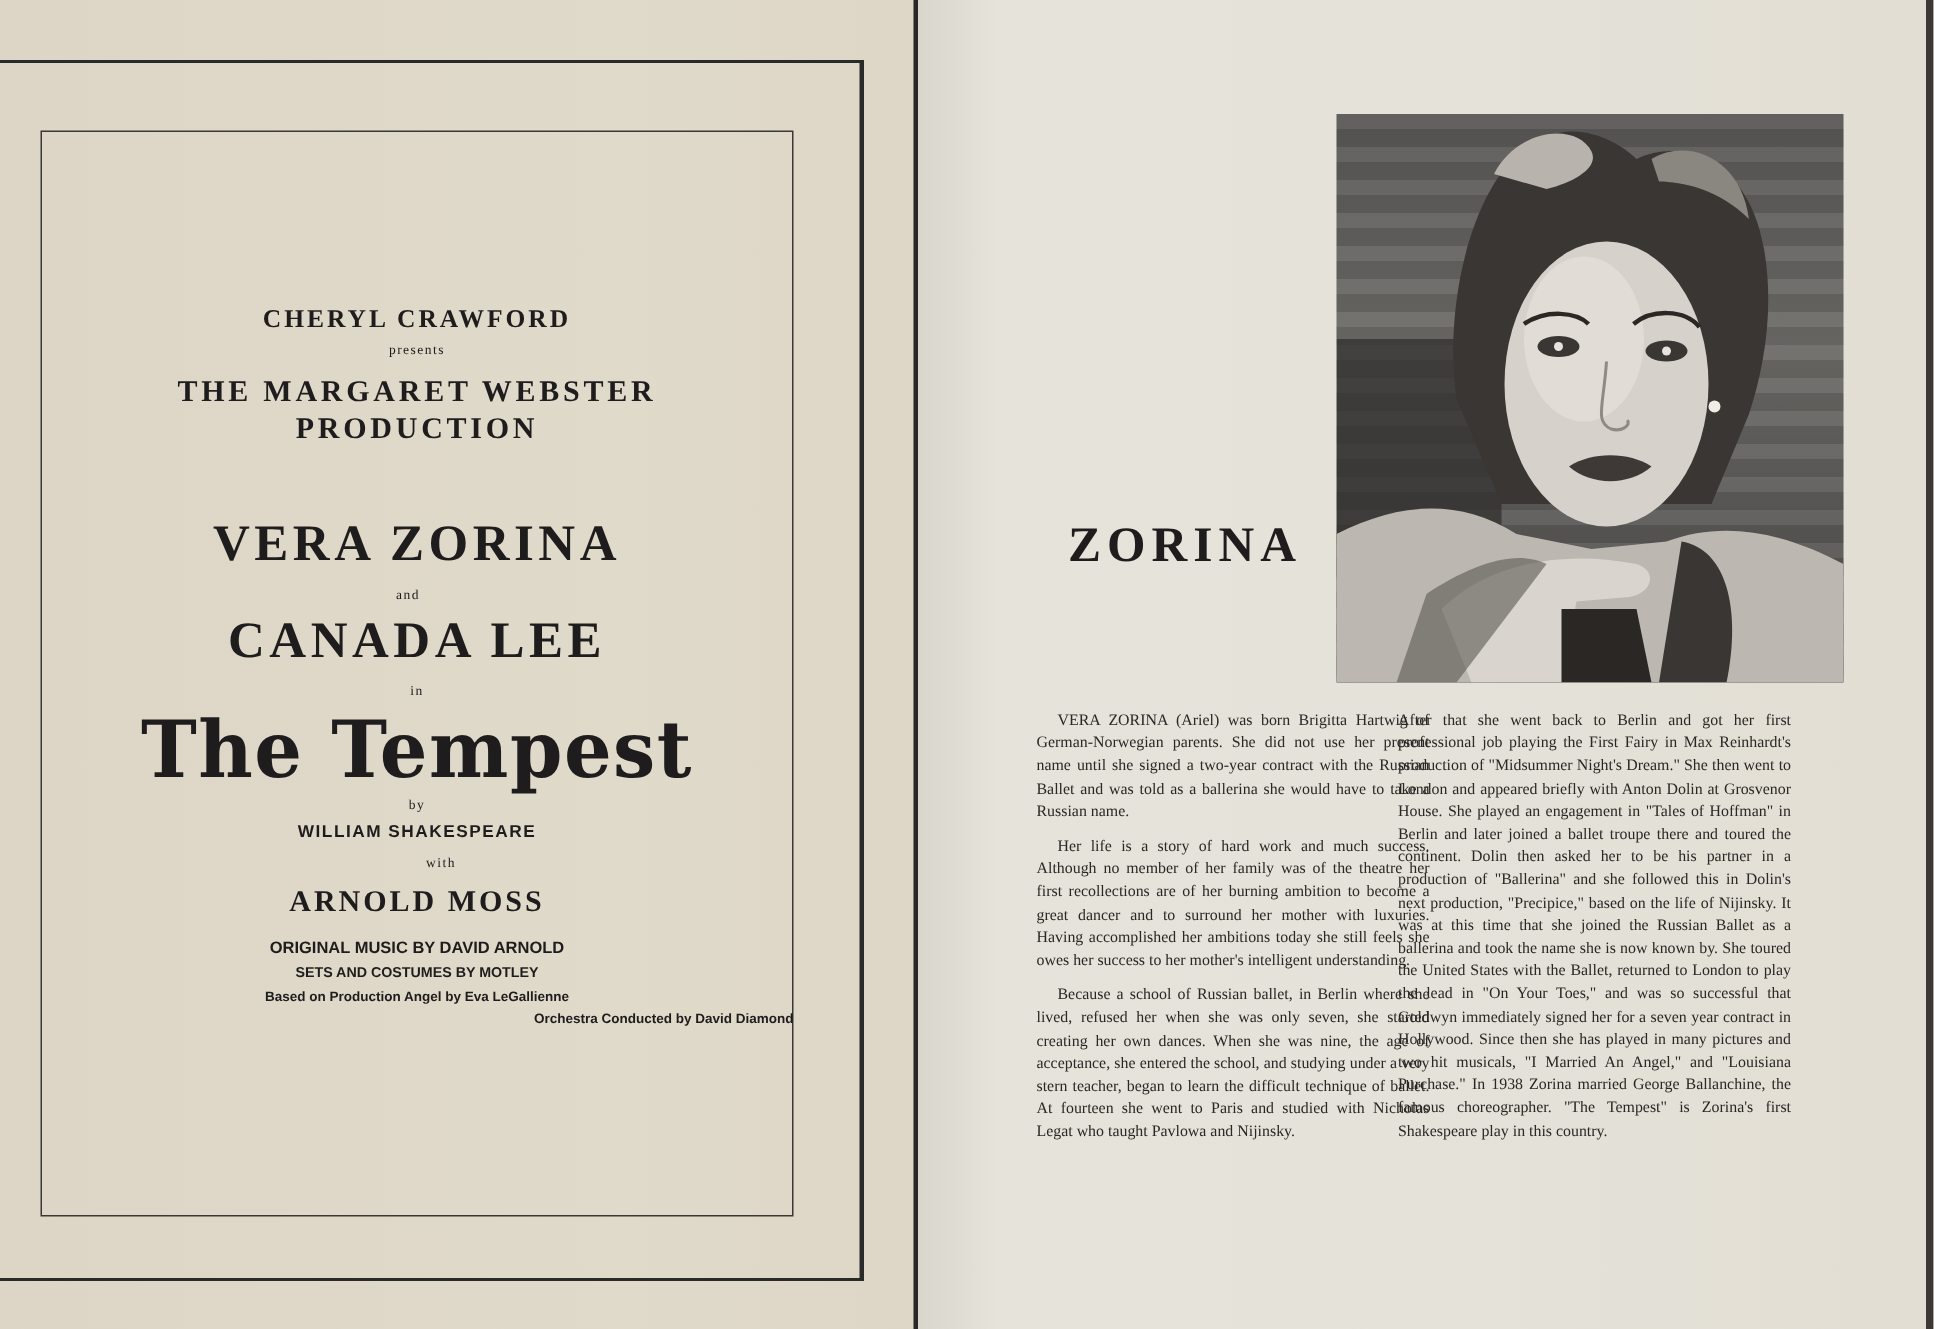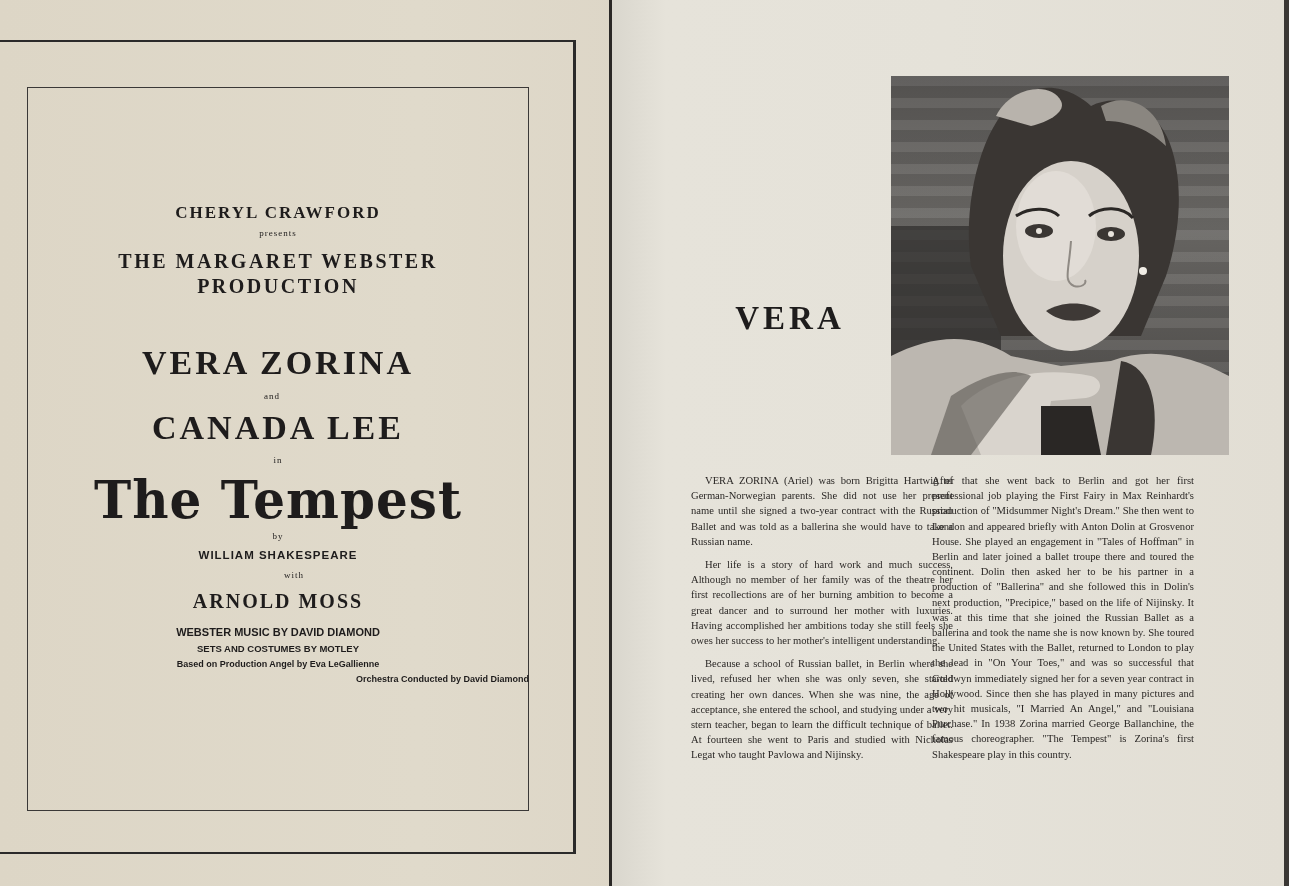--- a/index.html
+++ b/index.html
@@ -114,33 +114,33 @@
       <div class="production-2">PRODUCTION</div>
       <div class="star-1">VERA ZORINA</div>
       <div class="and small-italic">and</div>
       <div class="star-2">CANADA LEE</div>
       <div class="in small-italic">in</div>
       <div class="play-title">The Tempest</div>
       <div class="by small-italic">by</div>
       <div class="author">WILLIAM  SHAKESPEARE</div>
       <div class="with small-italic">with</div>
       <div class="costar">ARNOLD MOSS</div>
-      <div class="credit-1">WEBSTER MUSIC BY DAVID DIAMOND</div>
+      <div class="credit-1">ORIGINAL MUSIC BY DAVID ARNOLD</div>
       <div class="credit-2">SETS AND COSTUMES BY MOTLEY</div>
       <div class="credit-3">Based on Production Angel by Eva LeGallienne</div>
       <div class="credit-4">Orchestra Conducted by David Diamond</div>
     </div>
   </div>
 
   <div class="spine"></div>
 
   <div class="page-right"></div>
   <div class="right-edge"></div>
 
-  <div class="heading heading-1">VERA</div>
+  <div class="heading heading-2">ZORINA</div>
 
   <div class="photo" title="Portrait photograph of Vera Zorina">
     <svg viewBox="0 0 338 379" preserveAspectRatio="none">
 
       <rect x="0" y="150" width="110" height="160" fill="#2e2c2b" opacity="0.7"></rect>
 
       <path d="M80,190 C70,120 95,30 140,15 C165,5 190,20 200,30 C230,15 275,30 285,90 C292,130 285,170 275,200 L250,260 L110,260 Z" fill="#3a3633"></path>
       <path d="M105,40 C120,10 160,5 170,25 C175,35 160,45 140,50 Z" fill="#b8b3ac"></path>
       <path d="M210,30 C235,15 270,30 275,70 C255,50 230,45 215,45 Z" fill="#8a8680"></path>
 

